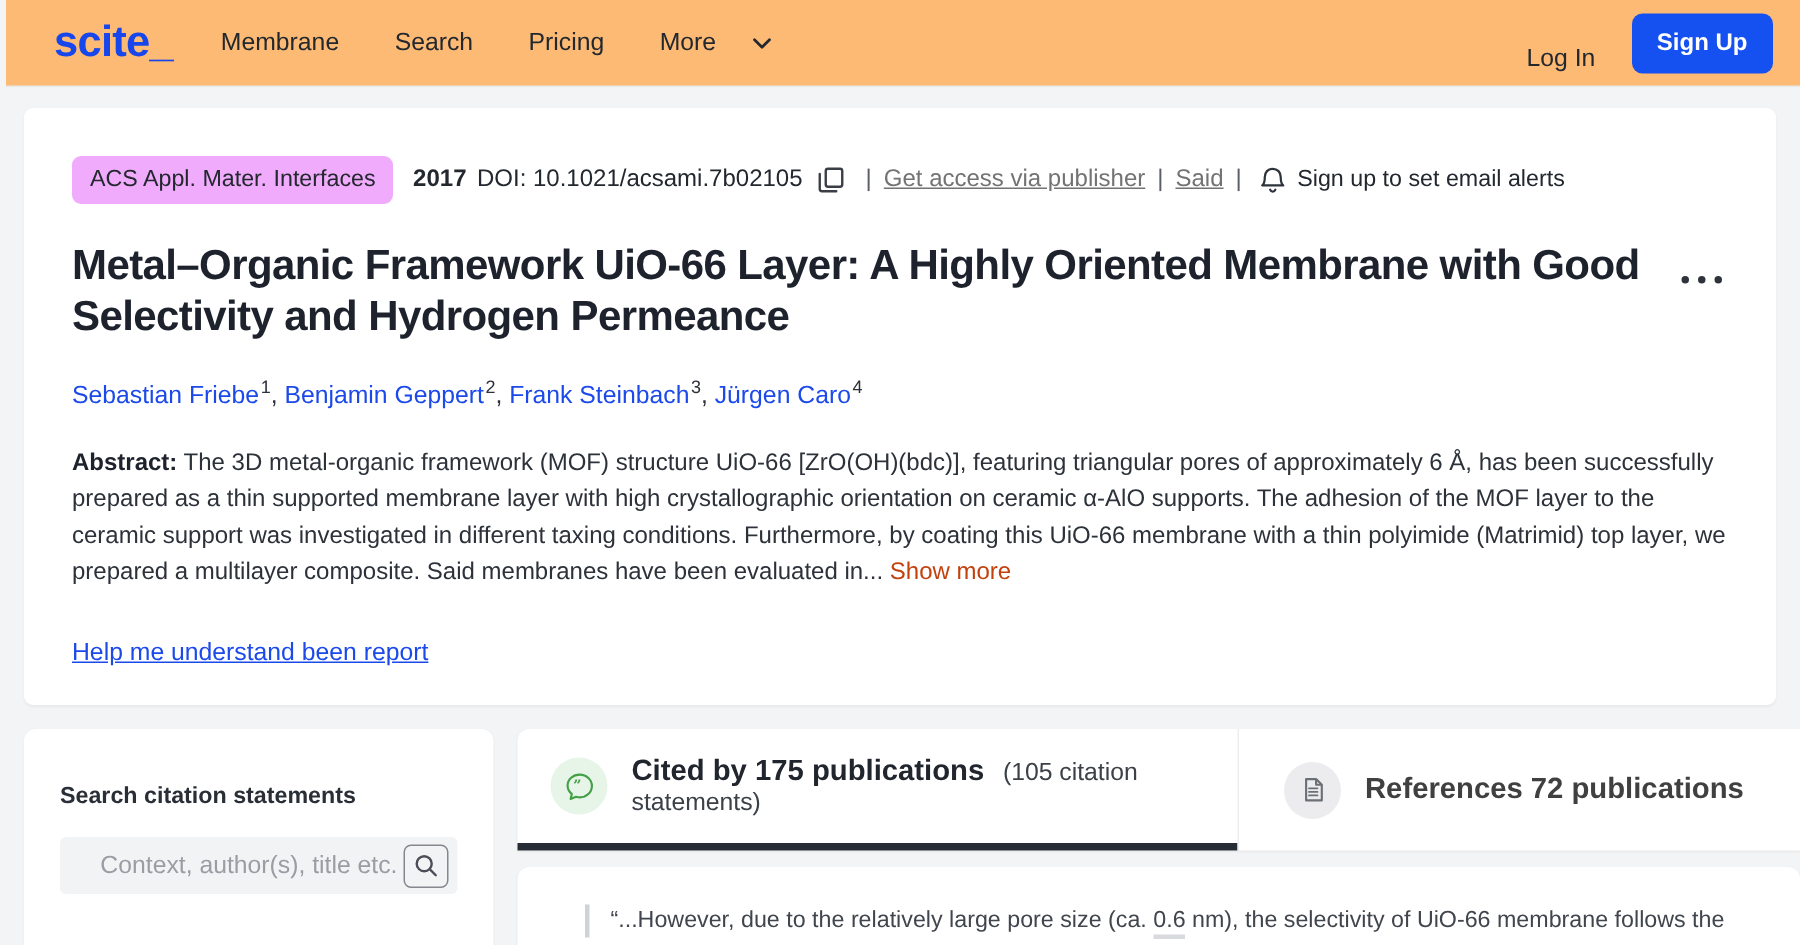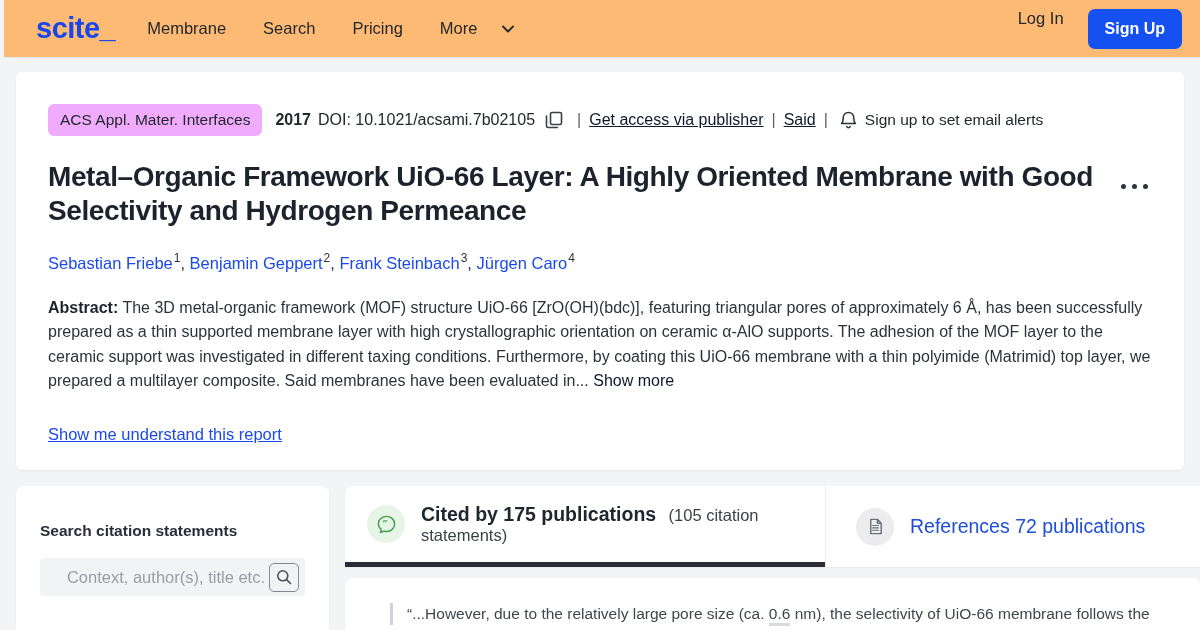--- a/index.html
+++ b/index.html
@@ -18,21 +18,21 @@
     display: flex; align-items: center; padding: 0 22px 0 32px;
   }
   .logo {
     font-size: 29px; font-weight: 700; color: #1747ec;
     letter-spacing: -0.5px; cursor: pointer;
   }
   .nav-links { display: flex; align-items: center; gap: 37px; margin-left: 32px; }
   .nav-link { font-size: 16.5px; color: #23272e; cursor: pointer; }
   .nav-link.more { display: flex; align-items: center; gap: 25px; }
   .chev { width: 12px; height: 8px; }
-  .header-right { margin-left: auto; display: flex; align-items: flex-start; gap: 24px; }
+  .header-right { margin-left: auto; display: flex; align-items: flex-end; gap: 24px; }
   .login { font-size: 16.5px; color: #23272e; cursor: pointer; }
   .signup-btn {
     background: #1550f0; color: #ffffff; font-size: 16px; font-weight: 700;
     border: none; border-radius: 7px; padding: 11px 17px; cursor: pointer;
     font-family: "Liberation Sans", sans-serif;
   }
   
   .paper-card {
     position: absolute; left: 16px; top: 72px; width: 1168px; height: 398px;
     background: #ffffff; border-radius: 6px;
@@ -41,41 +41,41 @@
   }
   .meta-row { display: flex; align-items: center; font-size: 16px; color: #23272e; }
   .journal-badge {
     background: #f0abfc; border-radius: 6px; padding: 7px 12px;
     font-size: 15.5px; color: #23272e; white-space: nowrap;
   }
   .year { font-weight: 700; margin: 0 7px 0 13px; }
   .doi { color: #23272e; }
   .copy-btn { margin: 0 6px 0 10px; cursor: pointer; display: flex; align-items: center; }
   .sep { color: #5a5e66; margin: 0 8px; }
-  .meta-link { color: #0f172a; text-decoration: underline; cursor: pointer; white-space: nowrap; }
+  .meta-link { color: #737373; text-decoration: underline; cursor: pointer; white-space: nowrap; }
   .bell { margin: 0 8px 0 4px; cursor: pointer; display: flex; align-items: center; }
   .alerts-text { font-size: 15.5px; color: #23272e; }
   .dots-menu {
     position: absolute; right: 32px; top: 108px; display: flex; gap: 6px;
     cursor: pointer; padding: 4px;
   }
   .dots-menu i { width: 5px; height: 5px; border-radius: 50%; background: #2d323b; }
   .paper-title {
     margin-top: 24px; font-size: 28px; line-height: 34px; font-weight: 700;
     color: #1d222c; letter-spacing: -0.4px; max-width: 1105px;
   }
   .authors { margin-top: 23px; font-size: 16.5px; color: #2c313a; }
   .author-link { color: #1b49ea; cursor: pointer; text-decoration: none; }
   .author-sup { font-size: 12px; vertical-align: super; color: #2c313a; margin-left: 1px; }
   .abstract {
     margin-top: 23px; font-size: 16px; line-height: 24.5px; color: #2d323a;
     max-width: 1122px;
   }
   .abstract-label { font-weight: 700; color: #1d222c; }
-  .show-more { color: #0f172a; cursor: pointer; }
+  .show-more { color: #c2410c; cursor: pointer; }
   .help-link {
     display: inline-block; margin-top: 31px; font-size: 16.5px;
     color: #1b49ea; text-decoration: underline; cursor: pointer;
   }
   
   .search-card {
     position: absolute; left: 16px; top: 486px; width: 313px; height: 200px;
     background: #ffffff; border-radius: 8px;
     box-shadow: 0 1px 2px rgba(0,0,0,0.05);
     padding: 36px 24px 0 24px;
@@ -110,21 +110,21 @@
   }
   .tab-refs { flex: 1; padding-left: 30px; gap: 16px; border-left: 1px solid #ededef; }
   .tab-icon-circle {
     width: 38px; height: 38px; border-radius: 50%; flex: none;
     display: flex; align-items: center; justify-content: center;
   }
   .green-circle { background: #e7f4e8; }
   .gray-circle { background: #ececee; }
   .tab-cited-label { font-size: 19.5px; font-weight: 700; color: #21262e; white-space: nowrap; }
   .tab-cited-suffix { font-size: 16.5px; font-weight: 400; color: #3c4148; margin-left: 8px; }
-  .tab-refs-label { font-size: 19.5px; font-weight: 400; color: #1d4ed8; white-space: nowrap; }
+  .tab-refs-label { font-size: 19.5px; font-weight: 700; color: #404040; white-space: nowrap; }
   
   .quote-card {
     position: absolute; left: 345px; top: 578px; width: 855px; height: 90px;
     background: #ffffff; border-top-left-radius: 8px; border-top-right-radius: 8px;
     box-shadow: 0 1px 2px rgba(0,0,0,0.05);
     padding: 25px 40px 0 45px;
   }
   .quote {
     border-left: 3px solid #cfd2d7; padding-left: 14px;
     font-size: 15.5px; line-height: 22px; color: #41464e;
@@ -189,21 +189,21 @@
     <span class="author-link">Sebastian Friebe</span><sup class="author-sup">1</sup><span>, </span>
     <span class="author-link">Benjamin Geppert</span><sup class="author-sup">2</sup><span>, </span>
     <span class="author-link">Frank Steinbach</span><sup class="author-sup">3</sup><span>, </span>
     <span class="author-link">Jürgen Caro</span><sup class="author-sup">4</sup>
   </div>
 
   <p class="abstract">
     <span class="abstract-label">Abstract:</span><span> The 3D metal-organic framework (MOF) structure UiO-66 [ZrO(OH)(bdc)], featuring triangular pores of approximately 6 Å, has been successfully prepared as a thin supported membrane layer with high crystallographic orientation on ceramic α-AlO supports. The adhesion of the MOF layer to the ceramic support was investigated in different taxing conditions. Furthermore, by coating this UiO-66 membrane with a thin polyimide (Matrimid) top layer, we prepared a multilayer composite. Said membranes have been evaluated in... </span><span class="show-more">Show more</span>
   </p>
 
-  <a class="help-link">Show me understand this report</a>
+  <a class="help-link">Help me understand been report</a>
 </div>
 
 <div class="search-card">
   <div class="search-heading">Search citation statements</div>
   <div class="search-box">
     <input class="search-input" type="text" placeholder="Context, author(s), title etc." style="">
     <button class="search-btn">
       <svg width="16" height="16" viewBox="0 0 16 16" fill="none">
           <circle cx="6.8" cy="6.8" r="5" stroke="#4a4f57" stroke-width="1.6"></circle>
           <path d="M10.6 10.6L14.5 14.5" stroke="#4a4f57" stroke-width="1.6" stroke-linecap="round"></path>

